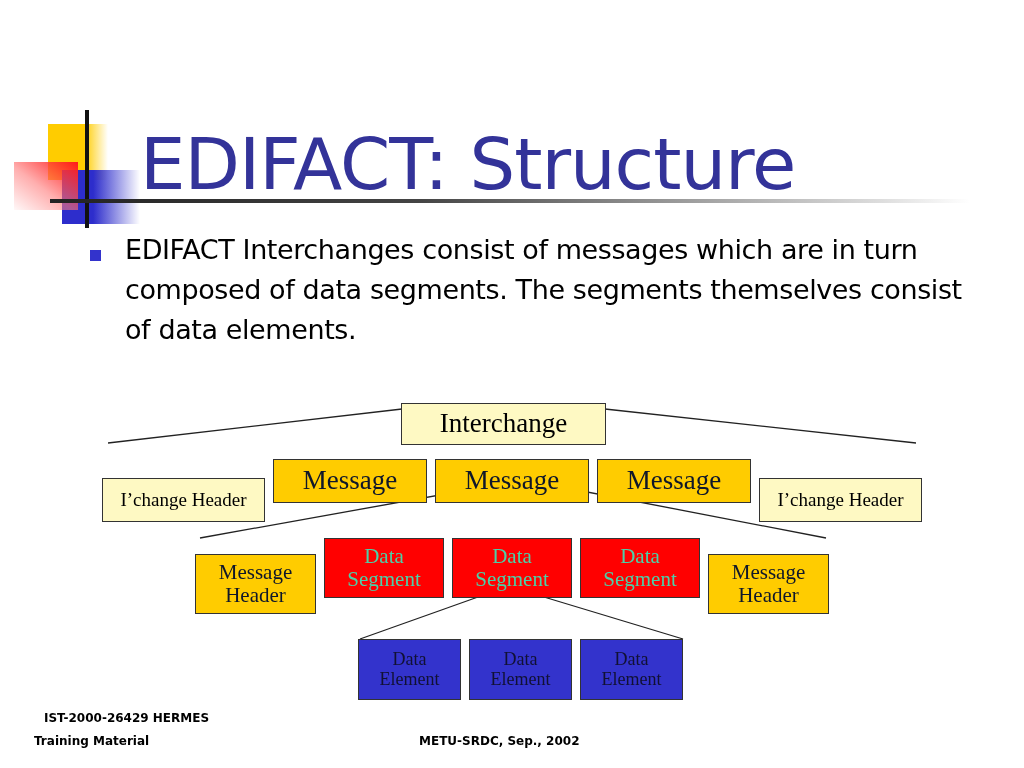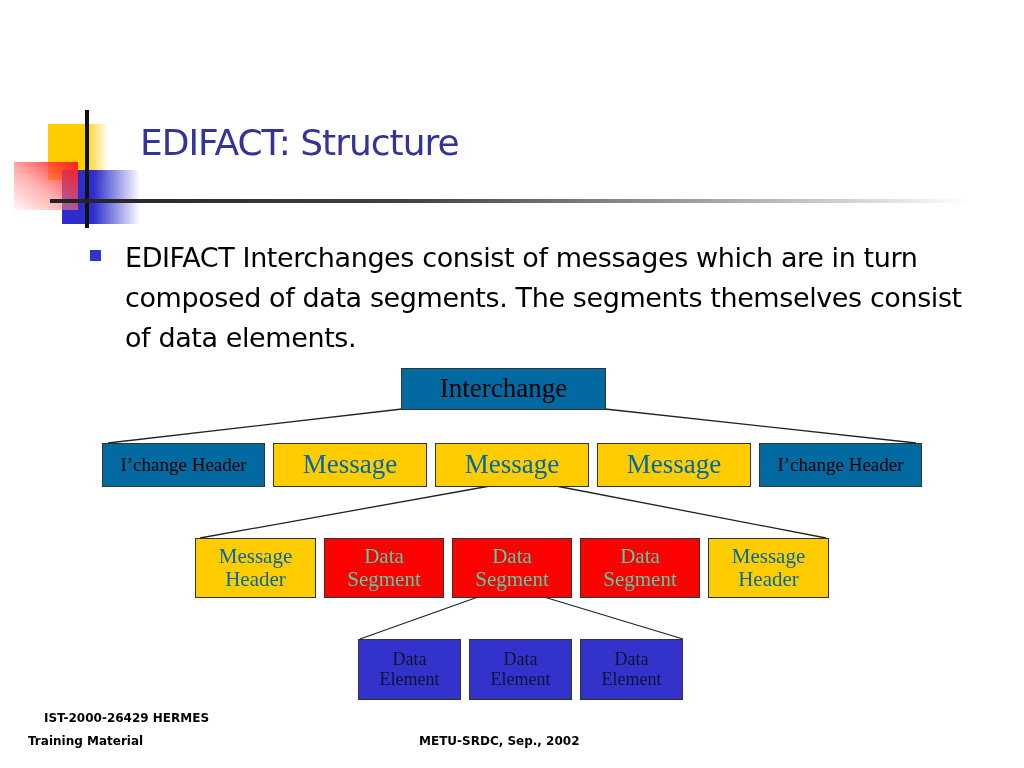--- a/index.html
+++ b/index.html
@@ -3,26 +3,26 @@
 <meta charset="utf-8">
 <style>
   html,body{margin:0;padding:0;}
   body{width:1024px;height:768px;background:#fff;position:relative;overflow:hidden;font-family:"DejaVu Sans",sans-serif;}
   .abs{position:absolute;}
   .deco-yellow{left:48px;top:124px;width:60px;height:56px;background:linear-gradient(to right,#ffcc00 60%,rgba(255,204,0,0) 100%);}
   .deco-red{left:14px;top:162px;width:64px;height:48px;background:linear-gradient(to bottom left,#ff1a1a 0%,rgba(255,120,120,0.6) 55%,rgba(255,220,220,0.2) 100%);}
   .deco-blue{left:62px;top:170px;width:78px;height:54px;background:linear-gradient(to right,#2d2dcc 40%,rgba(45,45,204,0) 100%);}
   .deco-vline{left:85px;top:110px;width:4px;height:118px;background:#111;}
   .deco-hline{left:50px;top:199px;width:920px;height:4px;background:linear-gradient(to right,#222 0%,#444 40%,rgba(80,80,80,0.2) 90%,rgba(255,255,255,0) 100%);}
-  .title{left:140px;top:122px;font-family:"DejaVu Sans",sans-serif;font-size:36px;color:#333399;letter-spacing:-1px;}
+  .title{left:140px;top:122px;font-family:"DejaVu Sans",sans-serif;font-size:72px;color:#333399;letter-spacing:-1px;}
   .bullet{left:90px;top:250px;width:11px;height:11px;background:#3333cc;}
-  .body-text{left:125px;top:238px;width:840px;font-size:27px;line-height:40px;color:#000;letter-spacing:-0.4px;}
+  .body-text{left:125px;top:230px;width:840px;font-size:27px;line-height:40px;color:#000;letter-spacing:-0.4px;}
   .box{position:absolute;box-sizing:border-box;border:1px solid #333;display:flex;align-items:center;justify-content:center;text-align:center;font-family:"Liberation Serif",serif;line-height:1.1;}
-  .green{background:#0369a1;color:#000;}
-  .yellow{background:#ffcc00;color:#0369a1;}
+  .green{background:#fef9c3;color:#000;margin-top:35px;}
+  .yellow{background:#ffcc00;color:#0f172a;margin-top:16px;}
   .red{background:#ff0000;color:#4cd0a8;}
   .blue{background:#3333cc;color:#111133;}
   .footer{font-family:"DejaVu Sans",sans-serif;font-weight:bold;font-size:12px;color:#000;}
   svg.lines{position:absolute;left:0;top:0;}
 </style>
 </head>
 <body>
 
 <div class="abs deco-yellow"></div>
 <div class="abs deco-blue"></div>
@@ -80,14 +80,14 @@
 <div class="box blue" style="left:469px;top:639px;width:103px;height:61px;font-size:18px;flex-direction:column;">
   <span>Data</span>
   <span>Element</span>
 </div>
 <div class="box blue" style="left:580px;top:639px;width:103px;height:61px;font-size:18px;flex-direction:column;">
   <span>Data</span>
   <span>Element</span>
 </div>
 
 <div class="abs footer" style="left:44px;top:711px;">IST-2000-26429 HERMES</div>
-<div class="abs footer" style="left:28px;top:734px;">Training Material</div>
+<div class="abs footer" style="left:34px;top:734px;">Training Material</div>
 <div class="abs footer" style="left:419px;top:734px;">METU-SRDC, Sep., 2002</div>
 
 </body></html>

